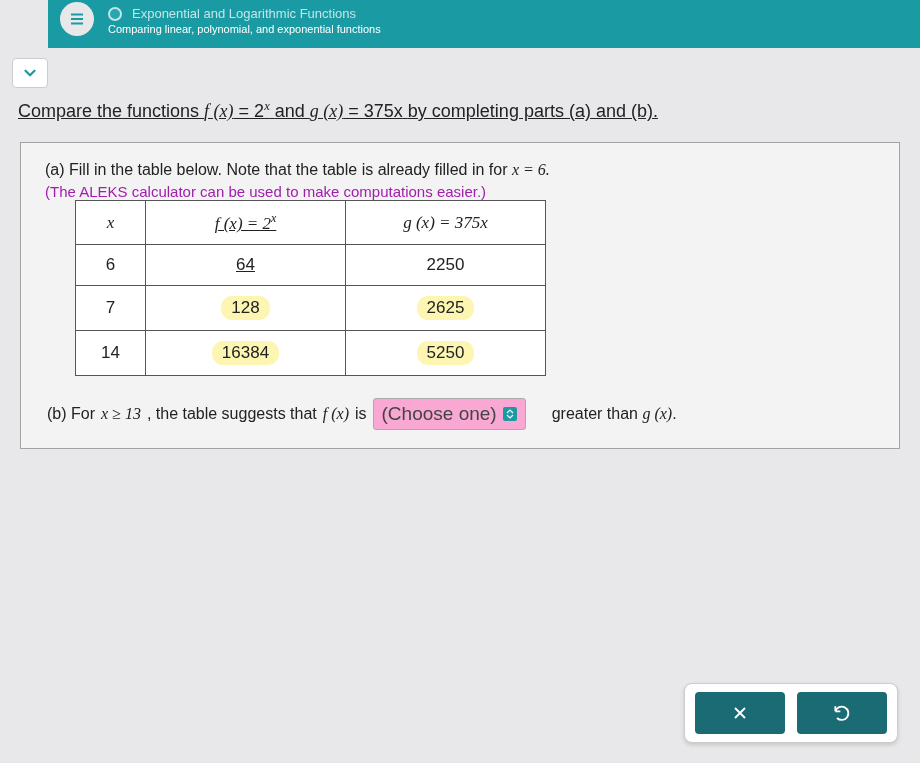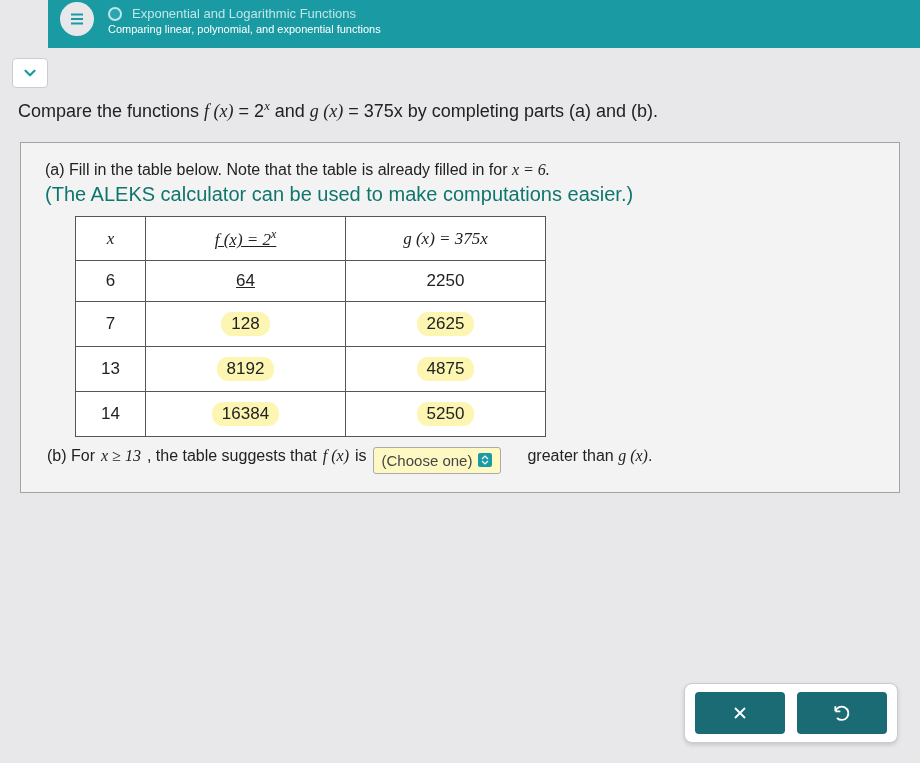--- a/index.html
+++ b/index.html
@@ -50,32 +50,33 @@
     margin-bottom:10px;
     color:#1a9ba3;
   }
   .dropdown-toggle svg{ width:18px; height:18px; }
 
   .prompt {
     font-size:18px;
     color:#222;
     margin: 8px 6px 18px 6px;
     line-height:1.4;
+    text-decoration:underline;
   }
   .math-i { font-style:italic; font-family: "Times New Roman", serif; }
   .sup { vertical-align: super; font-size: 0.7em; }
 
   .panel {
     border:1px solid #a3a3a3;
     background:#f3f3f3;
     margin:0 8px;
     padding:18px 24px 18px 24px;
   }
   .part-a-text { font-size:16px; color:#222; margin-bottom:4px; }
-  .part-a-sub { font-size:20px; color:#0f766e; margin-bottom:10px; }
+  .part-a-sub { font-size:15px; color:#a21caf; }
 
   table.func {
     border-collapse: collapse;
     margin-left: 30px;
     background:#fff;
   }
   table.func th, table.func td {
     border:1px solid #555;
     text-align:center;
     font-size:17px;
@@ -87,36 +88,37 @@
   .col-f { width:200px;text-decoration:underline; }
   .col-g { width:200px; }
   .hl {
     background:#fdf6b2;
     padding:2px 10px;
     display:inline-block;
     border-radius:11px;
   }
 
   .part-b {
-    margin: 10px 0 0 2px;
+    margin: 22px 0 0 2px;
     font-size:16px;
     color:#222;
     display:flex;
+    align-items:center;
     flex-wrap:wrap;
     gap:6px;
   }
   .chooser {
     display:inline-flex;
     align-items:center;
     gap:6px;
     border:1px solid #aaa;
-    background:#fef9c3;
+    background:#f9a8d4;
     padding:4px 8px;
     border-radius:3px;
-    font-size:15px;
+    font-size:19px;
     color:#444;
   }
   .chooser-arrows {
     width:14px;height:14px;
     background:#1a9ba3;
     border-radius:2px;
     display:flex;align-items:center;justify-content:center;
   }
   .chooser-arrows svg{width:10px;height:10px;fill:#fff;}
 
@@ -199,25 +201,20 @@
             <td class="col-x">6</td>
             <td class="col-f">64</td>
             <td class="col-g">2250</td>
           </tr>
           <tr>
             <td class="col-x">7</td>
             <td class="col-f"><span class="hl">128</span></td>
             <td class="col-g"><span class="hl">2625</span></td>
           </tr>
           <tr>
-            <td class="col-x">13</td>
-            <td class="col-f"><span class="hl">8192</span></td>
-            <td class="col-g"><span class="hl">4875</span></td>
-          </tr>
-          <tr>
             <td class="col-x">14</td>
             <td class="col-f"><span class="hl">16384</span></td>
             <td class="col-g"><span class="hl">5250</span></td>
           </tr>
         </tbody>
     </table>
 
     <div class="part-b">
       <span>(b) For </span>
       <span class="math-i">x ≥ 13</span>

